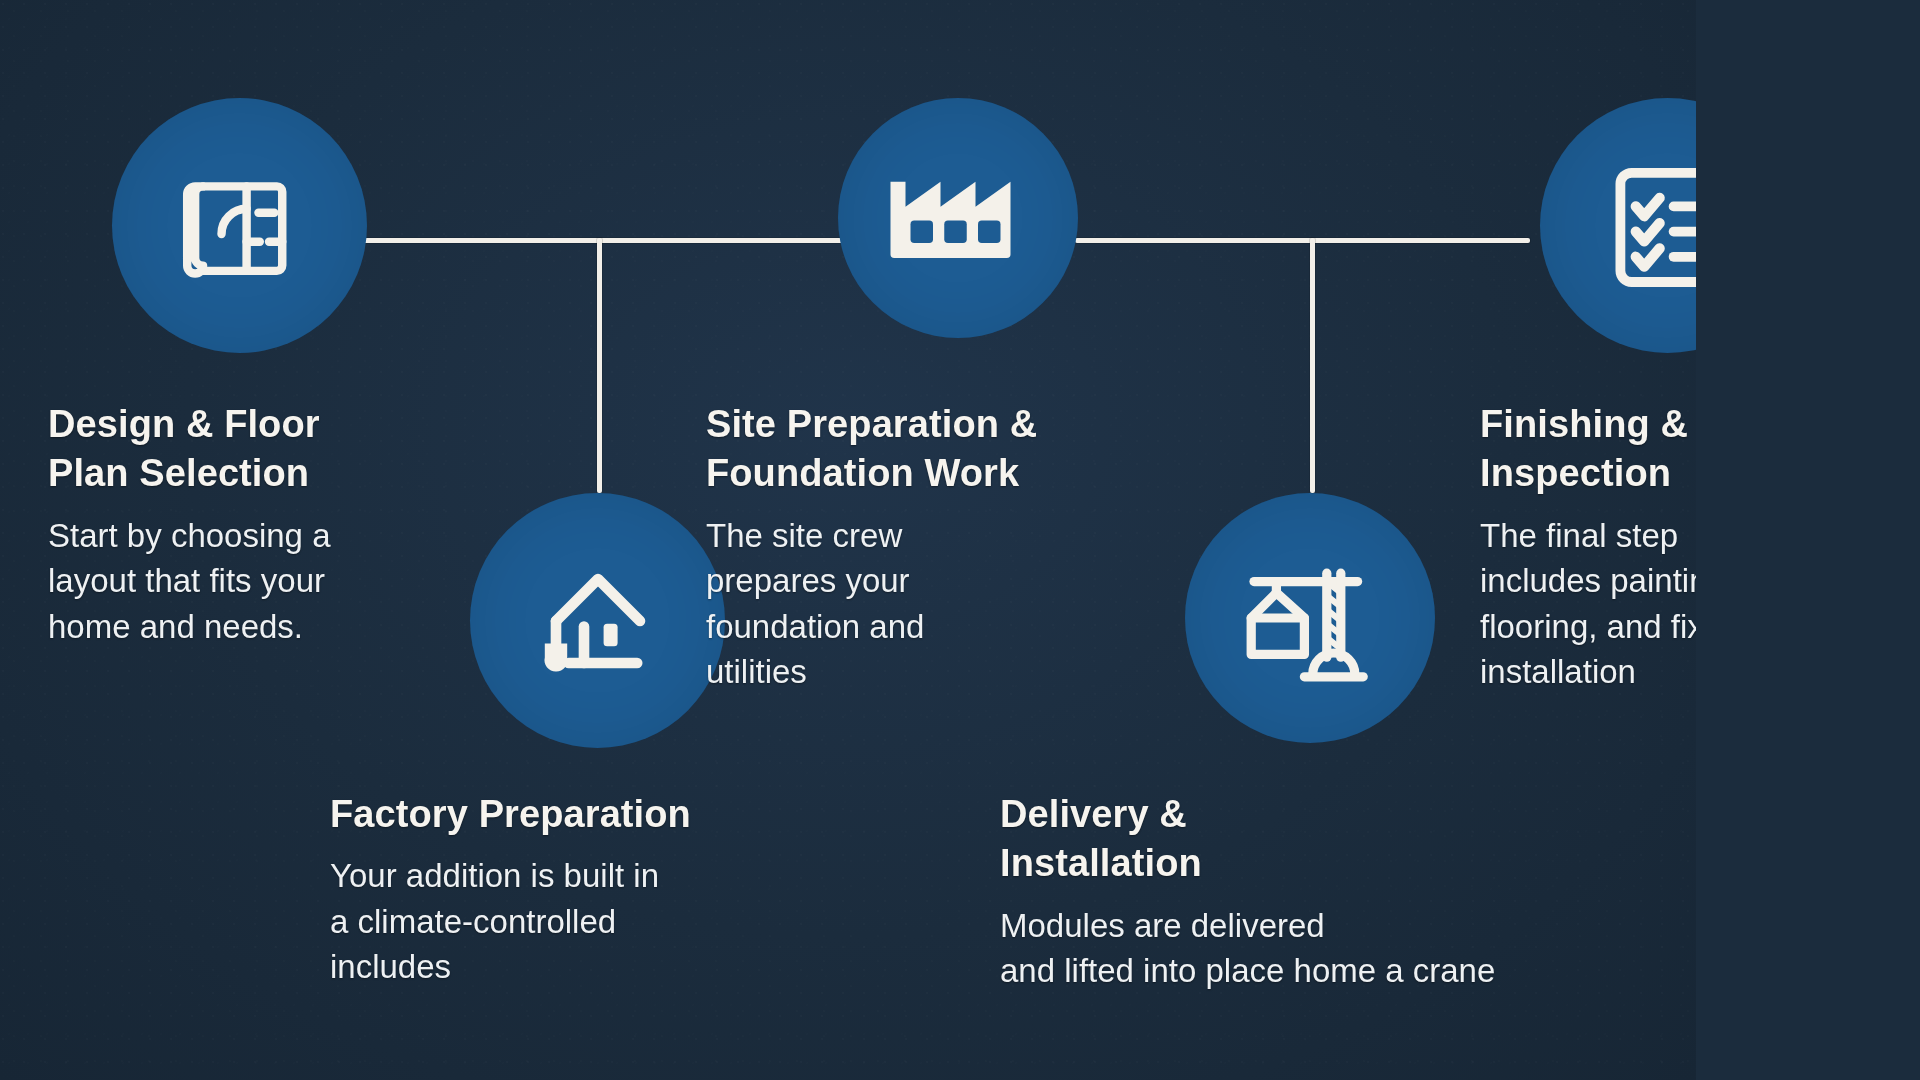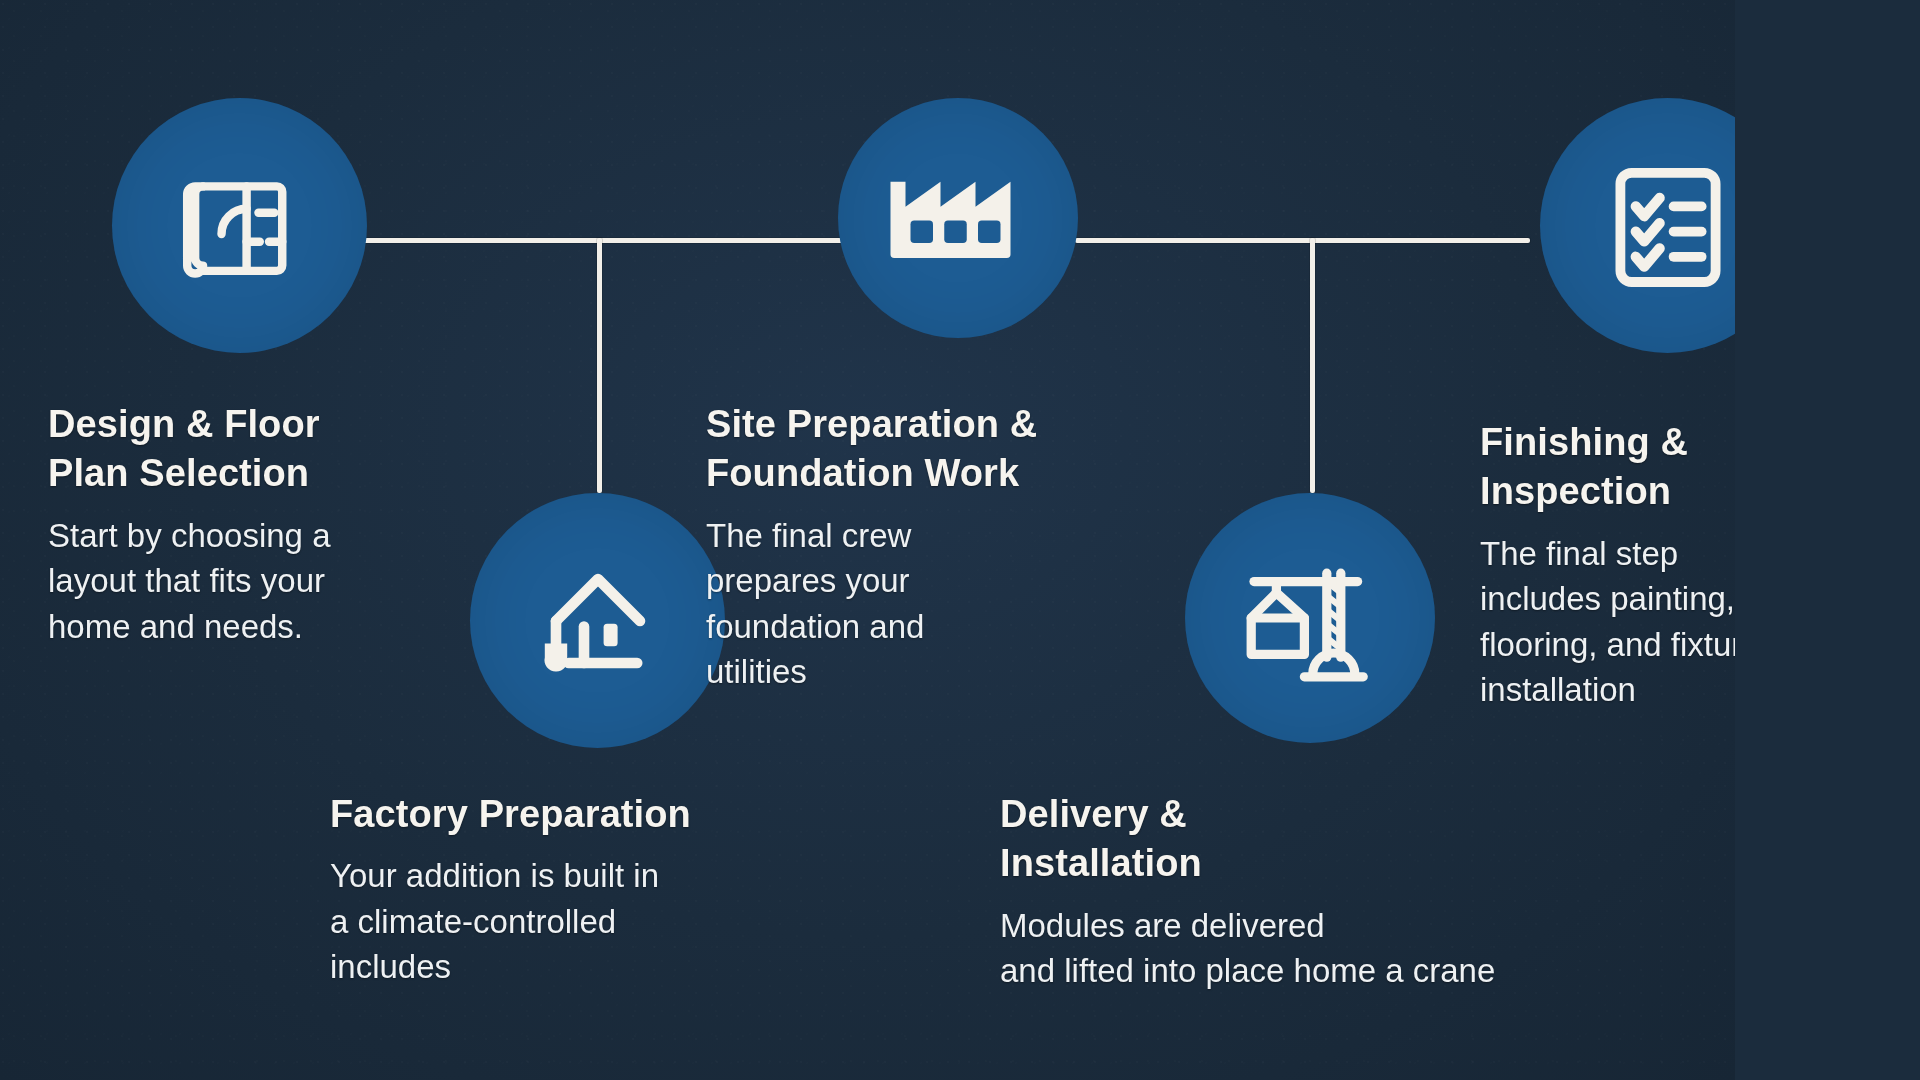--- a/index.html
+++ b/index.html
@@ -9,21 +9,20 @@
     background: #1b2c3d;
   }
   #stage {
     position: relative;
     width: 1696px;
     height: 1080px;
     overflow: hidden;
     background:
       radial-gradient(ellipse at 50% 40%, #20344a 0%, #1b2c3d 55%, #172635 100%);
     font-family: "Liberation Sans", sans-serif;
-    padding-left: 39px;
     -webkit-font-smoothing: antialiased;
   }
   
   #noise {
     position: absolute;
     inset: 0;
     pointer-events: none;
     opacity: .35;
     background-image:
       radial-gradient(circle at 3px 4px, rgba(255,255,255,.055) 0.7px, transparent 1.1px),
@@ -170,34 +169,34 @@
   <div class="block t-center" style="left:330px; top:790px; width:540px;">
     <h3>Factory Preparation</h3>
     <p>Your addition is built in
 a climate-controlled
 includes</p>
   </div>
 
   <div class="block t-center" style="left:706px; top:400px; width:430px;">
     <h3>Site Preparation &amp;
 Foundation Work</h3>
-    <p>The final crew
+    <p>The site crew
 prepares your
 foundation and
 utilities</p>
   </div>
 
   <div class="block t-center" style="left:1000px; top:790px; width:620px;">
     <h3>Delivery &amp;
 Installation</h3>
     <p>Modules are delivered
 and lifted into place home a crane</p>
   </div>
 
-  <div class="block t-center" style="left:1480px; top:400px; width:420px;margin-top:18px;">
+  <div class="block t-center" style="left:1480px; top:400px; width:420px;">
     <h3>Finishing &amp;
 Inspection</h3>
     <p>The final step
 includes painting,
 flooring, and fixture
 installation</p>
   </div>
 
 </div>
 

